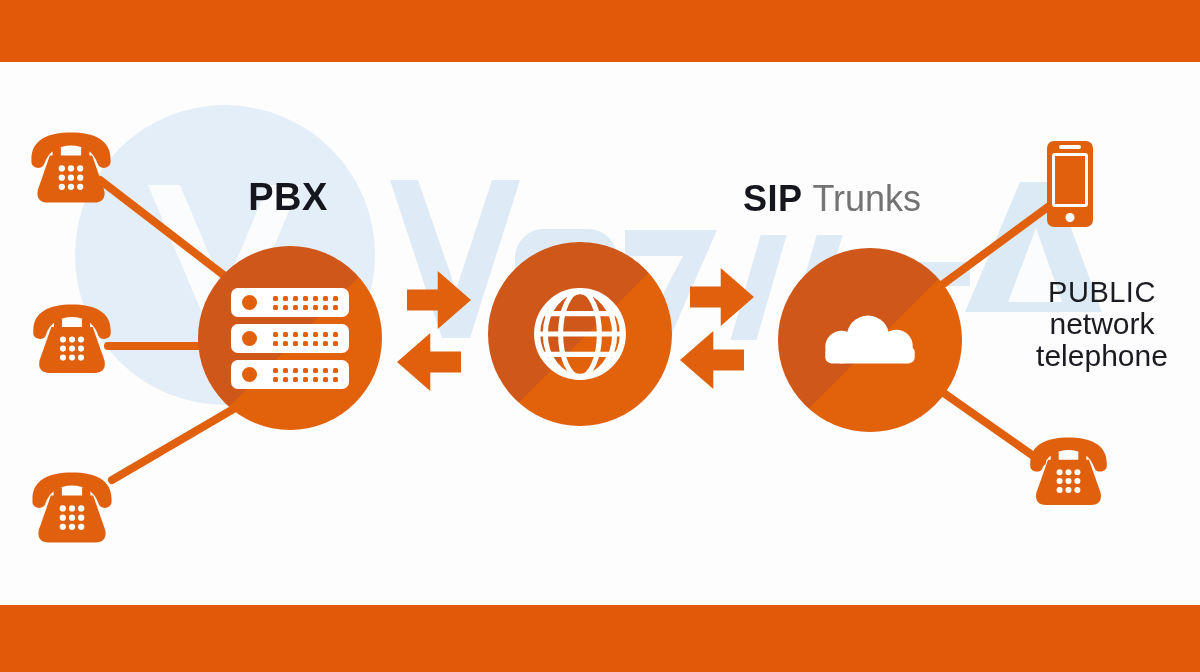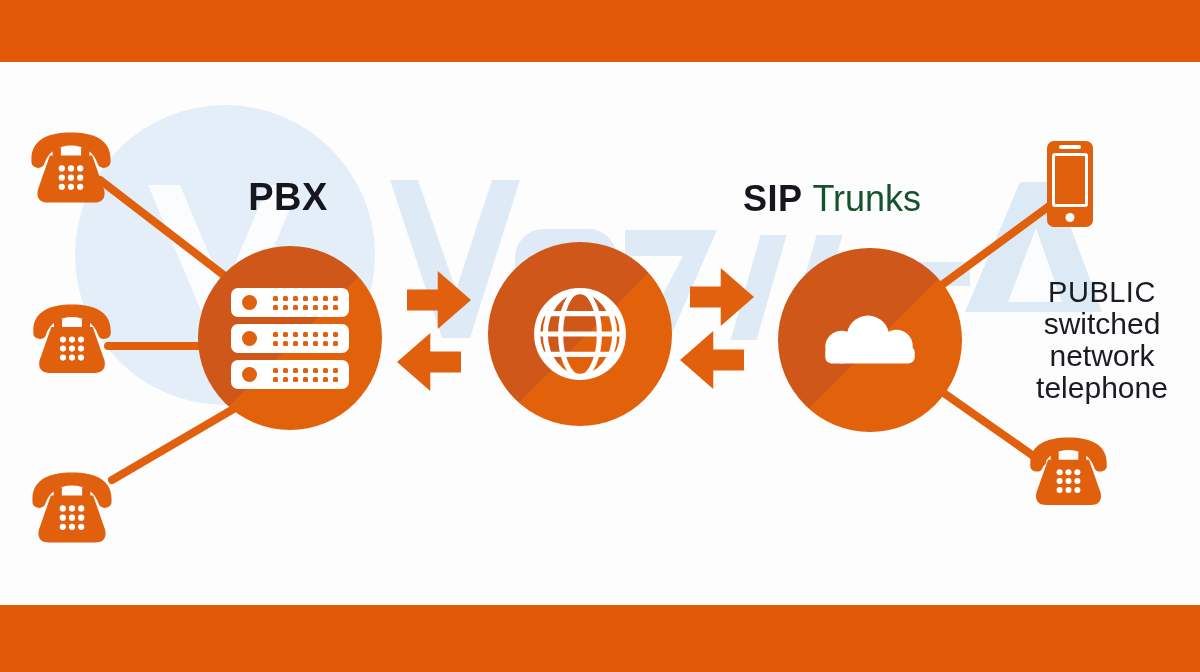--- a/index.html
+++ b/index.html
@@ -39,21 +39,21 @@
   .block-arrow { position:absolute; width:64px; height:58px; background:#e0600e; }
   .arr-right { clip-path:polygon(0 32%,48% 32%,48% 0,100% 50%,48% 100%,48% 68%,0 68%); }
   .arr-left  { clip-path:polygon(100% 32%,52% 32%,52% 0,0 50%,52% 100%,52% 68%,100% 68%); }
 
   
   .label { position:absolute; transform:translateX(-50%); white-space:nowrap;
            font-weight:700; font-size:38px; color:#16161e; letter-spacing:0.5px; }
   .label-pbx { left:288px; top:176px; }
   .label-internet { left:578px; top:176px; }
   .label-sip { left:832px; top:178px; font-size:36px; }
-  .label-sip .light { font-weight:400; color:#14532d; margin-left:10px; letter-spacing:0; }
+  .label-sip .light { font-weight:400; color:#737373; margin-left:10px; letter-spacing:0; }
   .pstn { position:absolute; left:1102px; top:276px; transform:translateX(-50%);
           text-align:center; color:#1b1b22; font-size:30px; line-height:32px; }
   .pstn .bold { font-weight:400; font-size:29px; letter-spacing:0.5px; }
 
   
   .desk-phone { position:absolute; }
   .dp-1 { left:25px;  top:128px; width:92px; }
   .dp-2 { left:27px;  top:300px; width:90px; }
   .dp-3 { left:26px;  top:468px; width:92px; }
   .dp-4 { left:1024px; top:433px; width:89px; }
@@ -100,21 +100,20 @@
 
   <div class="banner top"></div>
   <div class="banner bottom"></div>
 
   <div class="label label-pbx">PBX</div>
   <div class="label label-sip">
     <span>SIP</span><span class="light">Trunks</span>
   </div>
   <div class="pstn">
     <div class="bold">PUBLIC</div>
-    <div>switched</div>
     <div>network</div>
     <div>telephone</div>
   </div>
 
   <div class="node-circle circle-pbx">
     <div class="server">
       <div class="server-bar">
         <span class="led"></span>
         <span class="dots">
             <i></i>

